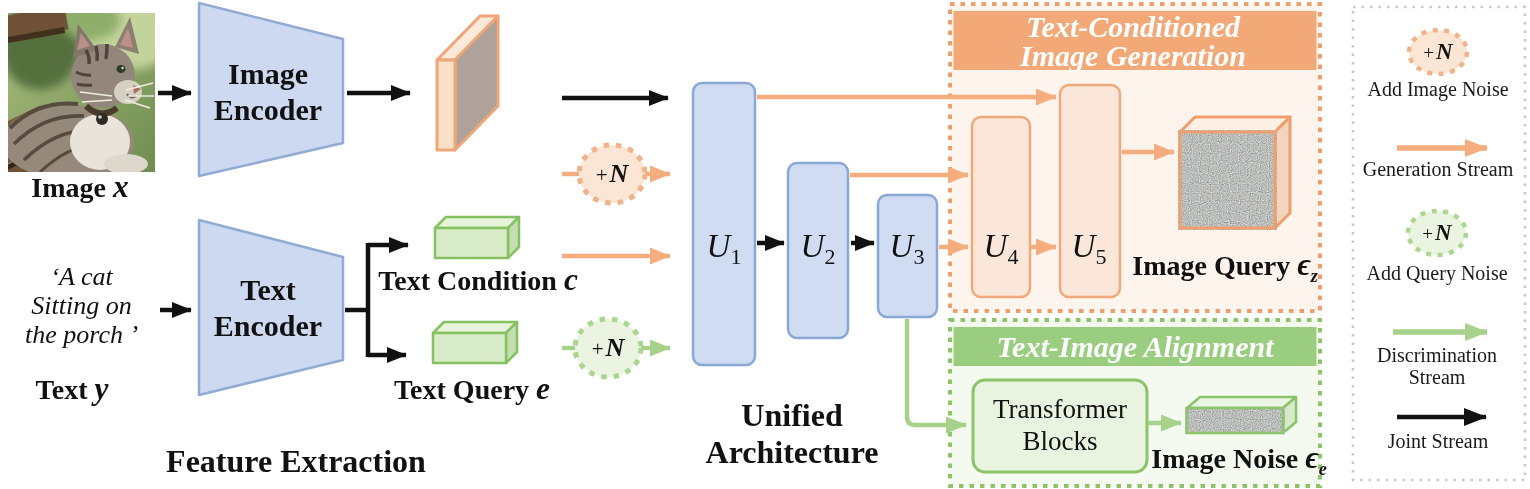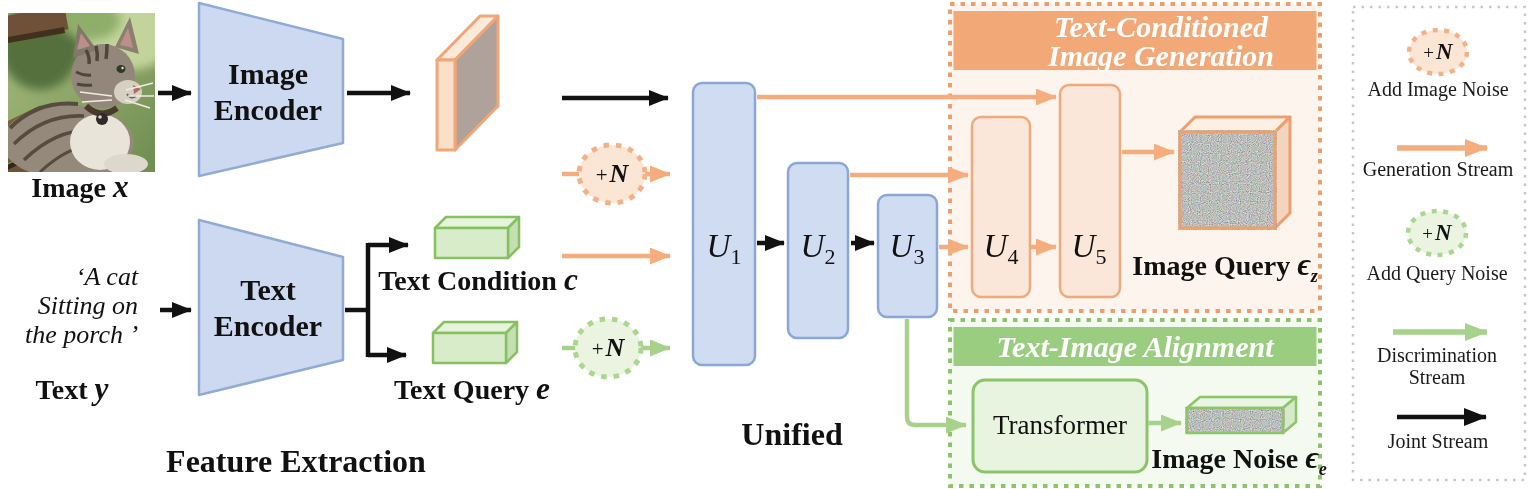--- a/index.html
+++ b/index.html
@@ -17,21 +17,21 @@
   .title-lg{font-size:32px;font-weight:bold;line-height:37px}
   .unet-t{font-size:29px;font-weight:bold}
   .u-lbl{font-size:33px;font-weight:normal;font-style:italic}
   .u-lbl sub{font-style:normal;font-size:22px}
   .hdr{font-size:30px;font-weight:bold;font-style:italic;color:#fff;line-height:29px}
   .tf-lbl{font-size:27px;font-weight:normal;line-height:32px}
   .noise-lbl{font-size:28px;font-weight:bold}
   .noise-lbl sub{font-size:18px}
   .leg{font-size:20px;color:#1a1a1a}
   .leg2{font-size:20px;color:#1a1a1a;white-space:normal;width:150px;line-height:22px}
-  .prompt{font-size:26px;font-style:italic;line-height:29px;text-align:right;transform:none}
+  .prompt{font-size:26px;font-style:italic;line-height:29px;text-align:center;transform:none}
   .badge .plus{font-size:21px}
   .badge .n{font-size:26px;font-weight:bold;font-style:italic;margin-left:2px}
   .badge-sm .plus{font-size:19px}
   .badge-sm .n{font-size:23px;font-weight:bold;font-style:italic;margin-left:2px}
 </style>
 </head>
 <body>
 
 <div id="canvas">
 <svg id="shapes" width="1530" height="489" viewBox="0 0 1530 489">
@@ -237,36 +237,38 @@
 </div>
 
 <div class="lbl feat" style="left:478px;top:280px"><span>Text Condition</span><span class="mvar">c</span></div>
 <div class="lbl feat" style="left:472px;top:389px"><span>Text Query</span><span class="mvar">e</span></div>
 
 <div class="lbl title-lg" style="left:296px;top:461px">Feature Extraction</div>
 
 
 <div class="lbl title-lg" style="left:792px;top:434px">
   <div>Unified</div>
+  <div>Architecture</div>
 </div>
 
 <div class="lbl u-lbl" style="left:724px;top:246px"><span>U</span><sub>1</sub></div>
 <div class="lbl u-lbl" style="left:818px;top:246px"><span>U</span><sub>2</sub></div>
 <div class="lbl u-lbl" style="left:907px;top:246px"><span>U</span><sub>3</sub></div>
 <div class="lbl u-lbl" style="left:1001px;top:246px"><span>U</span><sub>4</sub></div>
 <div class="lbl u-lbl" style="left:1089px;top:246px"><span>U</span><sub>5</sub></div>
 
-<div class="lbl hdr" style="left:1161px;top:41px">
+<div class="lbl hdr" style="left:1133px;top:41px">
   <div>Text-Conditioned</div>
   <div>Image Generation</div>
 </div>
 <div class="lbl hdr" style="left:1135px;top:346px">Text-Image Alignment</div>
 
 <div class="lbl tf-lbl" style="left:1060px;top:425px">
   <div>Transformer</div>
+  <div>Blocks</div>
 </div>
 
 <div class="lbl noise-lbl" style="left:1225px;top:265px"><span>Image Query</span><span class="mvar">ϵ</span><sub class="i b">z</sub></div>
 <div class="lbl noise-lbl" style="left:1239px;top:458px"><span>Image Noise</span><span class="mvar">ϵ</span><sub class="i b">e</sub></div>
 
 <div class="lbl badge" style="left:612px;top:174px"><span class="plus">+</span><span class="n">N</span></div>
 <div class="lbl badge" style="left:608px;top:348px"><span class="plus">+</span><span class="n">N</span></div>
 <div class="lbl badge-sm" style="left:1438px;top:52px"><span class="plus">+</span><span class="n">N</span></div>
 <div class="lbl badge-sm" style="left:1437px;top:233px"><span class="plus">+</span><span class="n">N</span></div>
 

